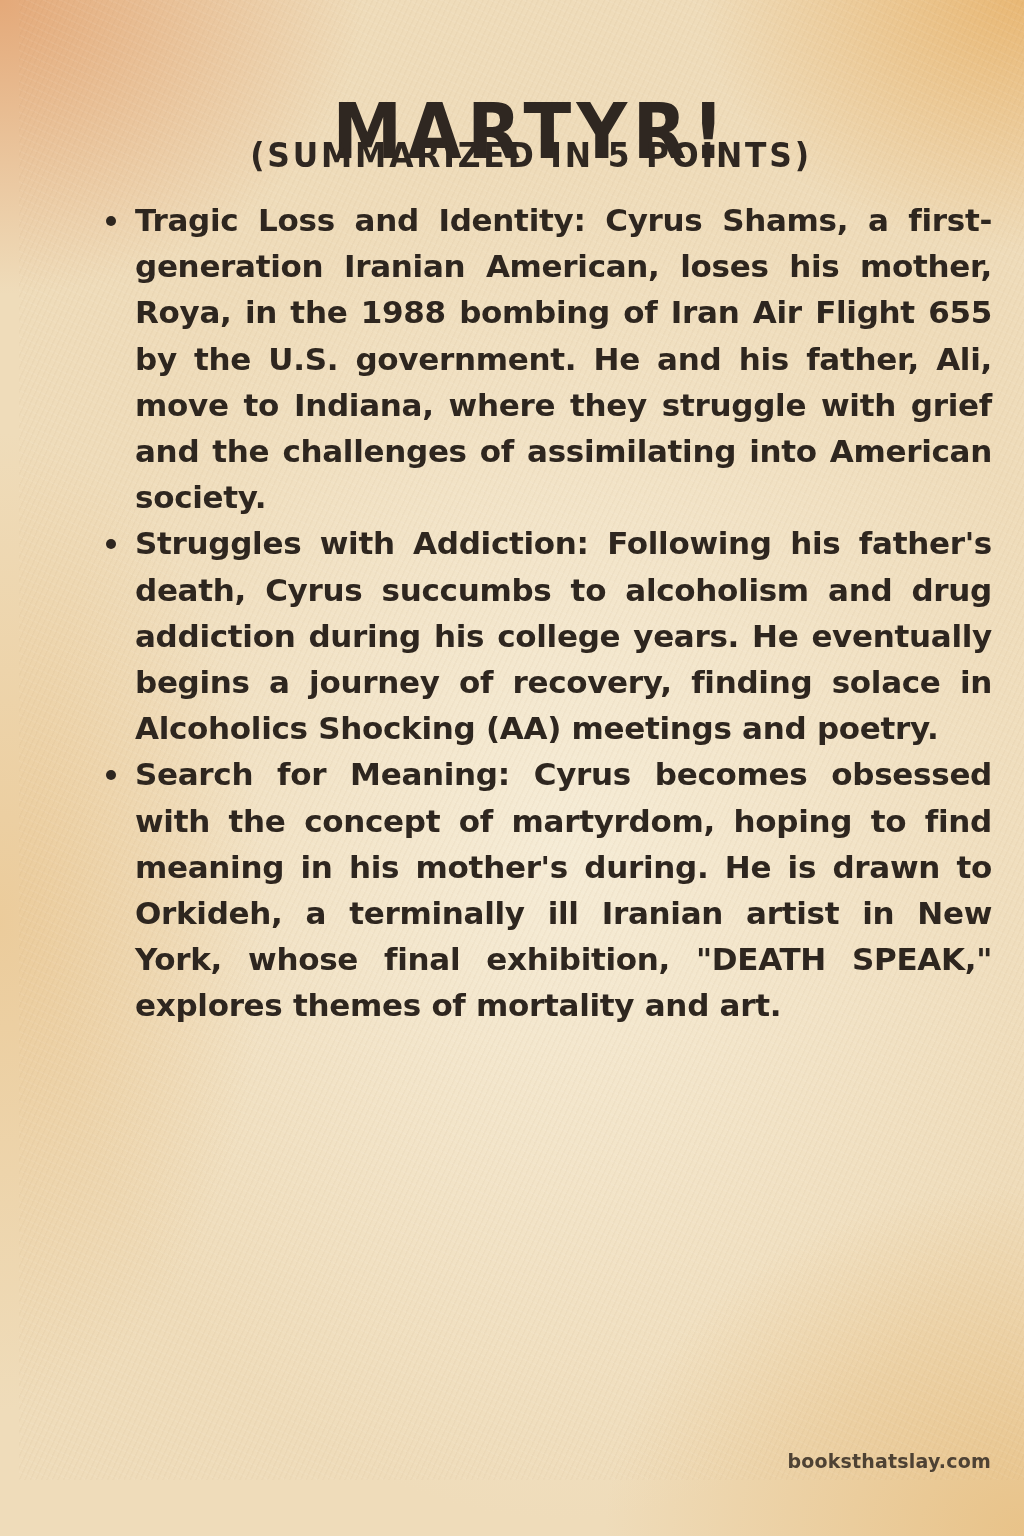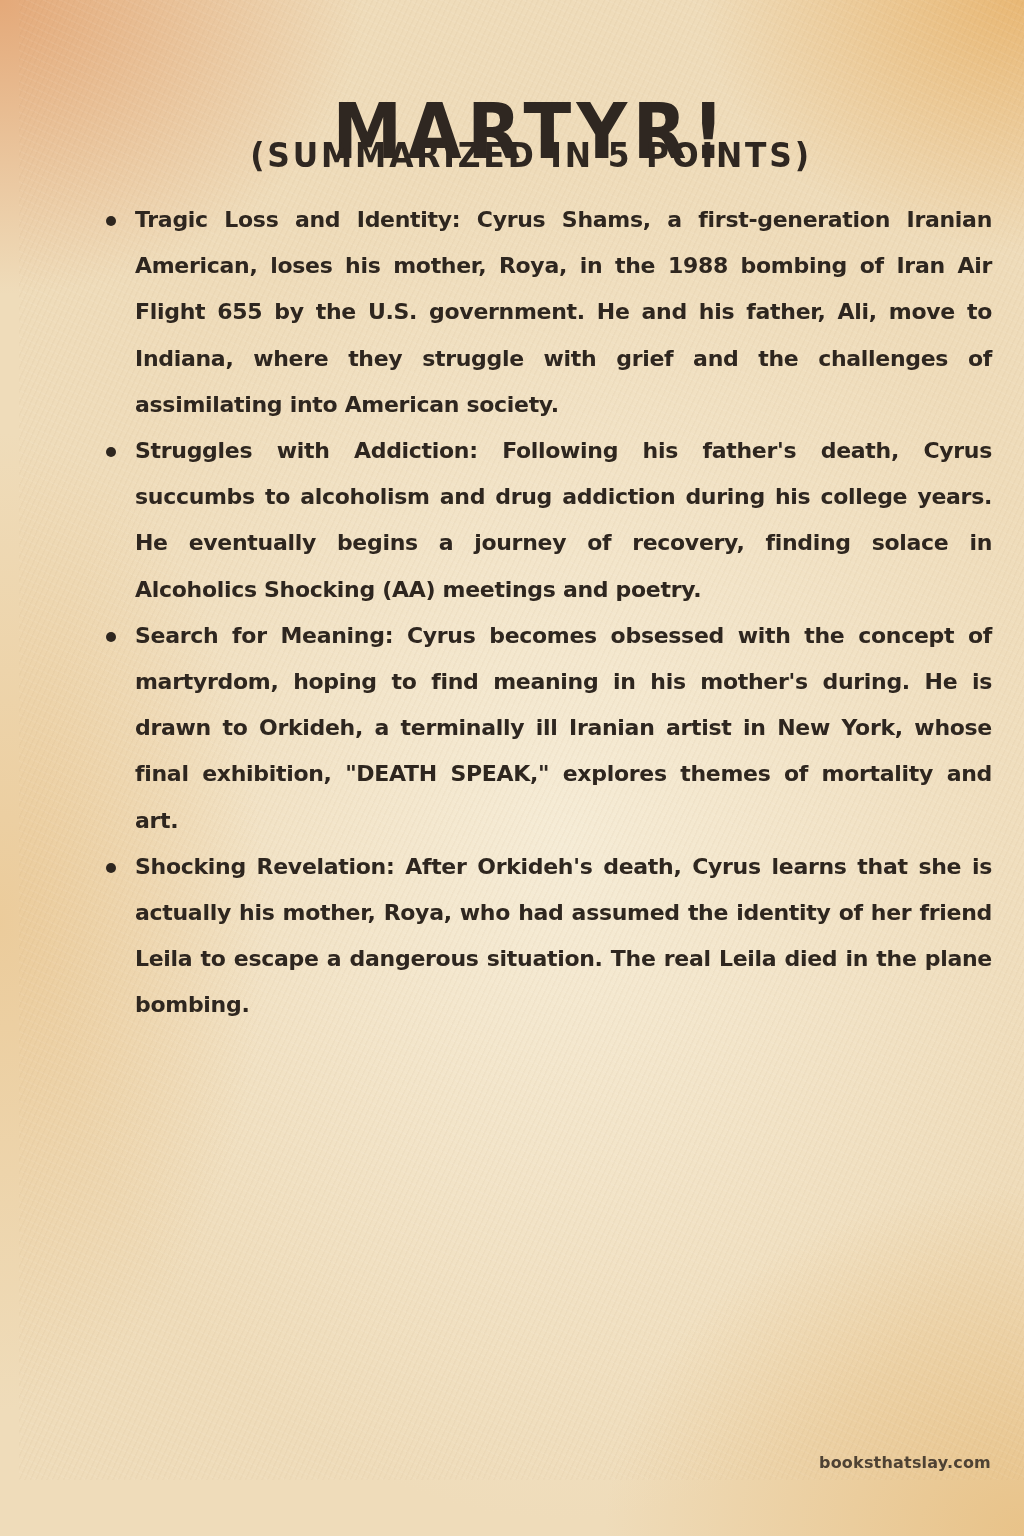--- a/index.html
+++ b/index.html
@@ -71,21 +71,21 @@
       width: 890px;
       margin: 0;
       padding: 0;
       list-style: none;
     }
     .point {
       position: relative;
       padding-left: 33px;
       font-family: "DejaVu Sans", sans-serif;
       font-weight: bold;
-      font-size: 22px;
+      font-size: 31px;
       line-height: 46.2px;
       text-align: justify;
       color: #2e261f;
       letter-spacing: -0.3px;
     }
     .bullet {
       position: absolute;
       left: 4px;
       top: 19px;
       width: 10px;
@@ -95,21 +95,21 @@
     }
     .point-text {
       display: block;
     }
     .watermark {
       position: absolute;
       right: 52px;
       bottom: 8px;
       font-family: "DejaVu Sans", sans-serif;
       font-weight: bold;
-      font-size: 16px;
+      font-size: 19px;
       color: #4e4234;
       letter-spacing: 0.2px;
     }
   </style>
 </head>
 <body>
 
 <div class="page">
   <div class="texture"></div>
 
@@ -122,20 +122,16 @@
       <span class="point-text">Tragic Loss and Identity: Cyrus Shams, a first-generation Iranian American, loses his mother, Roya, in the 1988 bombing of Iran Air Flight 655 by the U.S. government. He and his father, Ali, move to Indiana, where they struggle with grief and the challenges of assimilating into American society.</span>
     </li>
     <li class="point">
       <span class="bullet"></span>
       <span class="point-text">Struggles with Addiction: Following his father's death, Cyrus succumbs to alcoholism and drug addiction during his college years. He eventually begins a journey of recovery, finding solace in Alcoholics Shocking (AA) meetings and poetry.</span>
     </li>
     <li class="point">
       <span class="bullet"></span>
       <span class="point-text">Search for Meaning: Cyrus becomes obsessed with the concept of martyrdom, hoping to find meaning in his mother's during. He is drawn to Orkideh, a terminally ill Iranian artist in New York, whose final exhibition, "DEATH SPEAK," explores themes of mortality and art.</span>
     </li>
-    <li class="point">
-      <span class="bullet"></span>
-      <span class="point-text">Shocking Revelation: After Orkideh's death, Cyrus learns that she is actually his mother, Roya, who had assumed the identity of her friend Leila to escape a dangerous situation. The real Leila died in the plane bombing.</span>
-    </li>
   </ul>
 
   <div class="watermark">booksthatslay.com</div>
 </div>
 
 </body></html>

